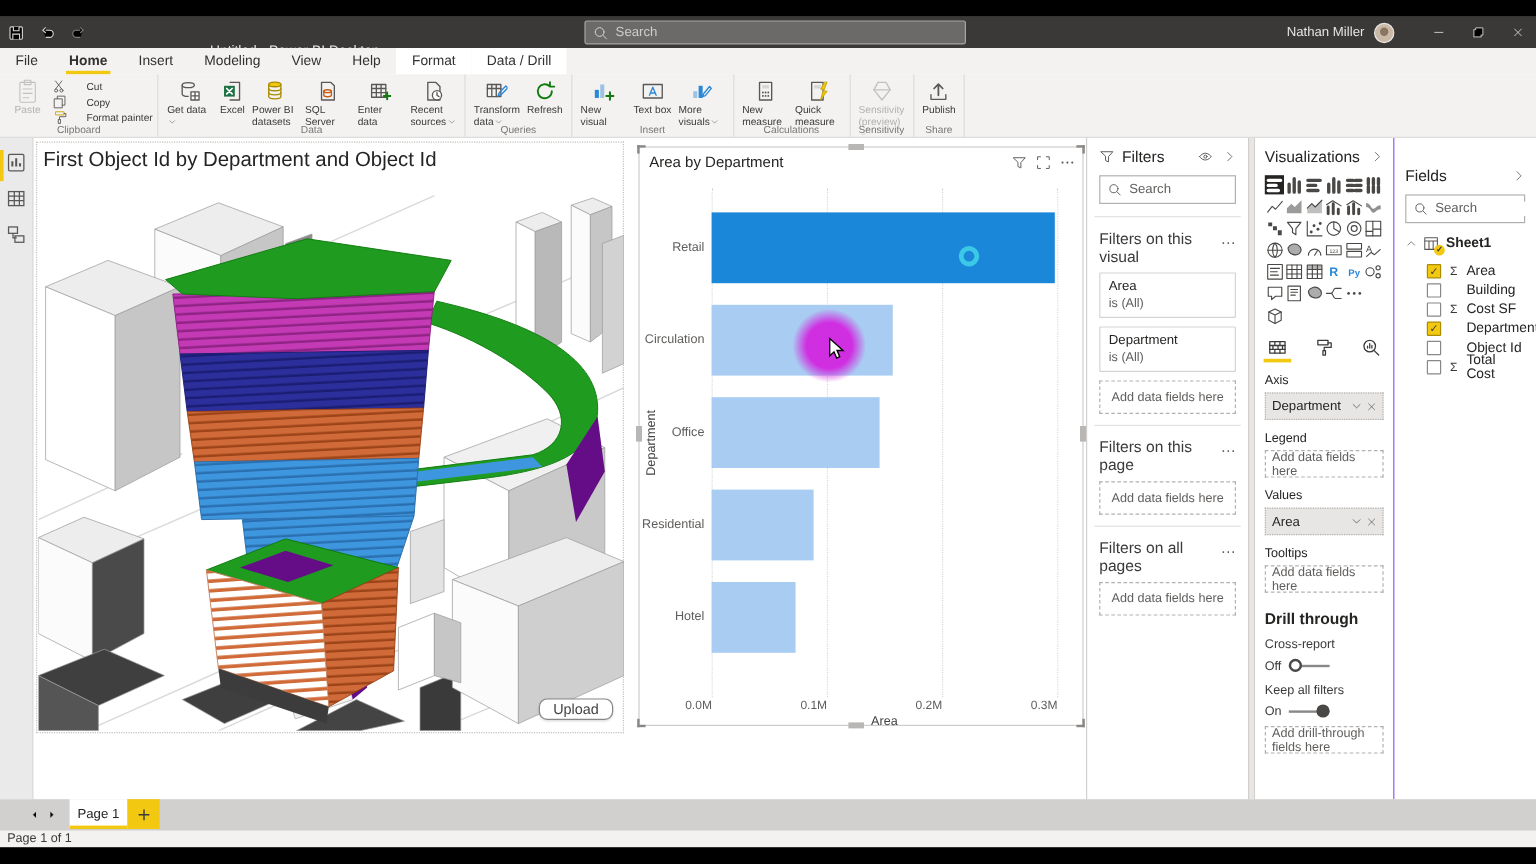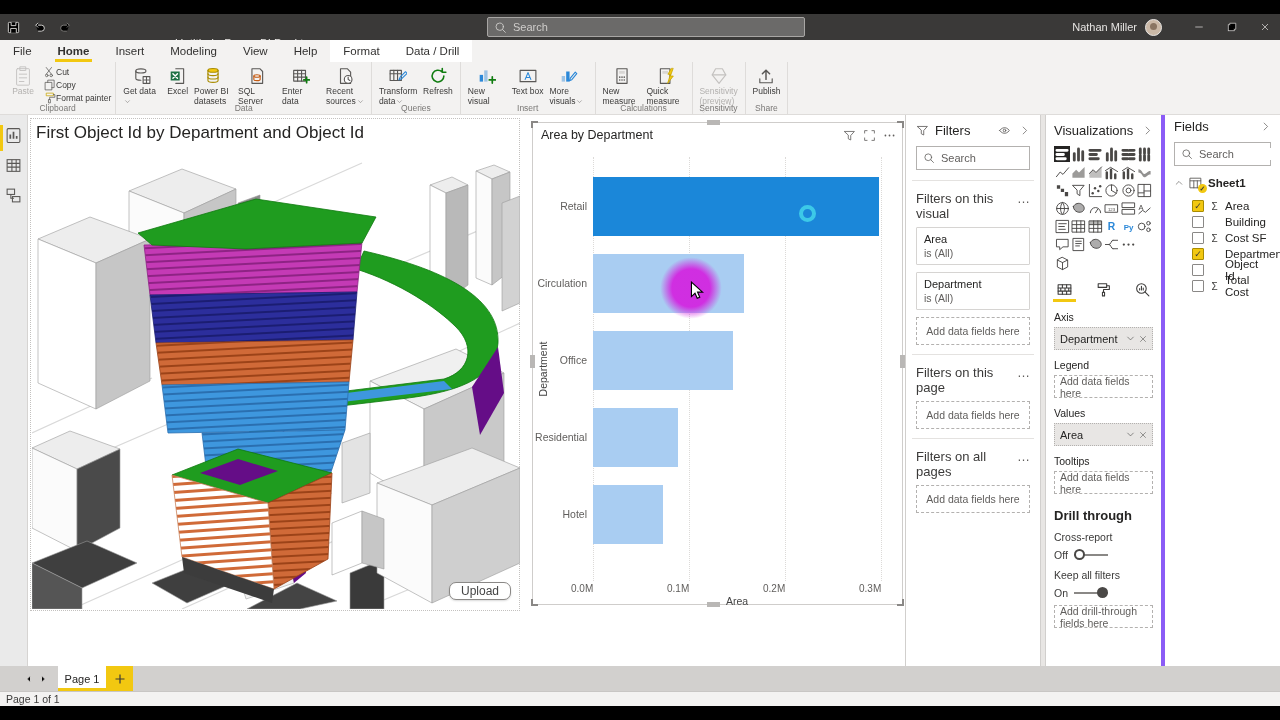--- a/index.html
+++ b/index.html
@@ -41,21 +41,21 @@
   .rbtn{display:flex;flex-direction:column;align-items:center;padding:2px 3px;min-width:24px;max-width:44px;cursor:default}
   .rbtn .icon{height:20px}
   .rlbl{font-size:8.5px;line-height:1.15;text-align:left;color:#3b3a39;margin-top:1px}
   .rbtn.disabled .rlbl{color:#b3b1af}
   .rbtn.disabled svg{stroke:#c3c1bf!important}
   .caret-mini{display:inline-block;vertical-align:-1px;margin-left:1px}
   #grp-clipboard{display:flex;border-right:1px solid #dedcda;padding:2px 4px 11px 4px;position:relative}
   #paste-btn{display:flex;flex-direction:column;align-items:center;width:38px;padding-top:2px}
   #paste-btn .rlbl{color:#b3b1af}
   .clip-col{display:flex;flex-direction:column;gap:1px;margin-left:2px;padding-top:2px}
-  .clip-small{display:flex;align-items:center;gap:0;font-size:8.5px;color:#3b3a39;height:12px}
+  .clip-small{display:flex;align-items:center;gap:16px;font-size:8.5px;color:#3b3a39;height:12px}
 
   
   #main{position:absolute;left:0;top:115px;width:1280px;height:551px;background:#fff}
   #viewstrip{position:absolute;left:0;top:0;width:28px;height:551px;background:#eaeaea;border-right:1px solid #d6d4d2}
   .vs-ic{position:absolute;left:5px;width:18px;height:18px}
   .vs-active-bar{position:absolute;left:0;top:10px;width:3px;height:26px;background:#f2c811}
   #canvas{position:absolute;left:28px;top:0;width:877px;height:551px;background:#fff}
 
   
   #visual3d{position:absolute;left:2px;top:3px;width:490px;height:493px;border:1px dotted #c3c1bf;background:#fff}
@@ -79,21 +79,21 @@
   #spotlight{position:absolute;left:126px;top:133px;width:64px;height:64px;border-radius:50%;
     background:radial-gradient(circle,rgba(210,38,224,.95) 0 42%,rgba(210,38,224,0) 68%)}
   #cyan-ring{position:absolute;left:266px;top:82px;width:17px;height:17px;border:4px solid #3cc9e8;border-radius:50%}
   #cursor{position:absolute;left:155px;top:158px}
 
   
   .panel{position:absolute;top:0;height:551px;background:#fff;font-size:11px}
   #filters-panel{left:905px;width:135px;border-left:1px solid #d1cfcd;padding:8px 10px}
   #gutter{position:absolute;left:1040px;top:0;width:6px;height:551px;background:#e8e6e4;border-left:1px solid #d1cfcd;border-right:1px solid #d1cfcd}
   #viz-panel{left:1046px;width:115px;padding:8px 8px}
-  #fields-panel{left:1161px;width:119px;border-left:4px solid #8b5cf6;padding:4px 9px}
+  #fields-panel{left:1161px;width:119px;border-left:1px solid #8b5cf6;padding:24px 9px}
   .panel-head{display:flex;align-items:center;font-size:13px;color:#252423;margin-bottom:8px}
   .panel-head .ttl{flex:1}
   .searchbox{display:flex;align-items:center;border:1px solid #b3b1af;height:24px;padding:0 6px;background:#fff;margin-bottom:10px}
   .searchbox input{border:none;outline:none;font-size:11px;margin-left:6px;width:80px;font-family:inherit;color:#252423}
   .searchbox input::placeholder{color:#605e5c}
   .fsec-label{display:flex;font-size:13px;color:#3b3a39;margin:10px 0 6px}
   .fsec-label .sl{flex:1}
   .fcard{border:1px solid #d6d4d2;border-radius:1px;padding:5px 7px;margin-bottom:7px;background:#fff}
   .fcard .fname{font-size:11px;color:#252423}
   .fcard .fcond{font-size:10.5px;color:#605e5c;margin-top:2px}

